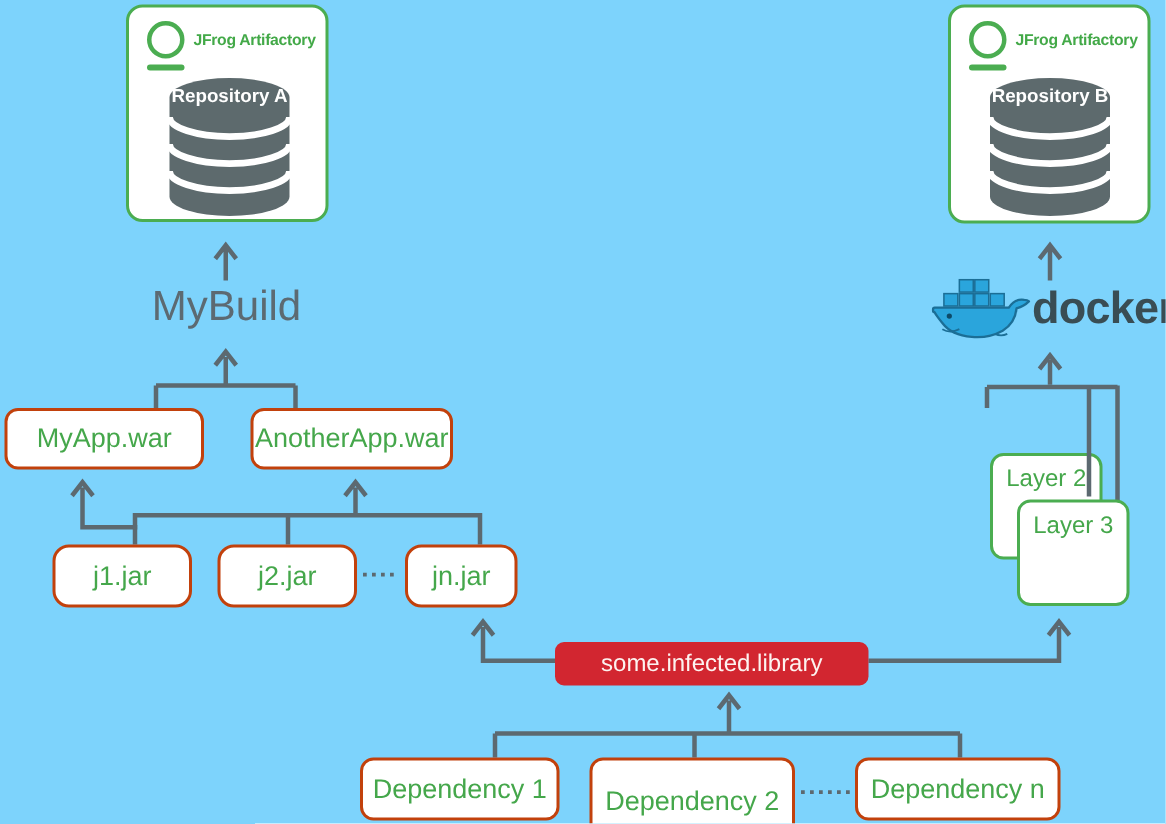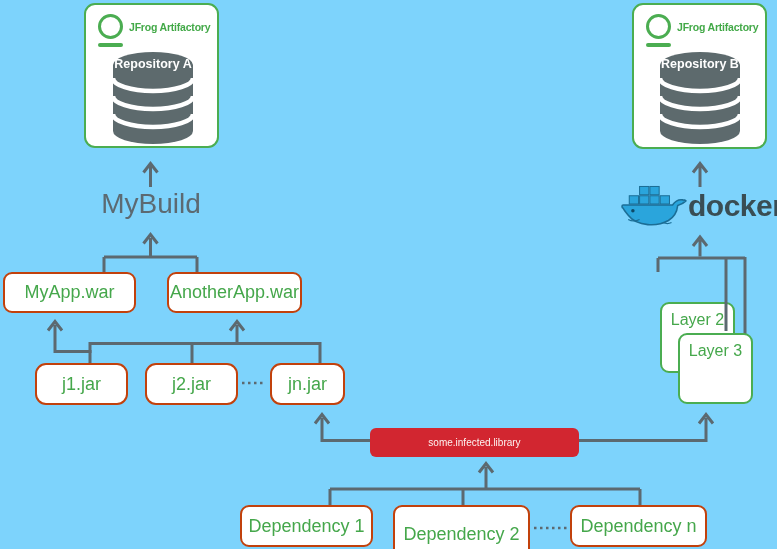--- a/index.html
+++ b/index.html
@@ -14,21 +14,21 @@
     color:#45a74b;font-size:18px;display:flex;align-items:center;justify-content:center;
     box-sizing:border-box;white-space:nowrap;
   }
   .layer-box{
     position:absolute;background:#fff;border:2px solid #4bad51;border-radius:9px;
     color:#45a74b;font-size:16px;box-sizing:border-box;text-align:center;padding-top:7px;
     width:75px;height:71px;
   }
   .red-box{
     position:absolute;left:370px;top:428px;width:209px;height:29px;border-radius:6px;
-    background:#d22630;color:#fdf3f0;font-size:10px;display:flex;align-items:center;
+    background:#d22630;color:#fdf3f0;font-size:16px;display:flex;align-items:center;
     justify-content:center;white-space:nowrap;
   }
   .repo-card{
     position:absolute;width:135px;border:2px solid #4bad51;border-radius:11px;
     background:#fff;box-sizing:border-box;
   }
   .jfrog-circle{
     position:absolute;left:12px;top:9px;width:19px;height:19px;border:3.5px solid #4bad51;
     border-radius:50%;box-sizing:content-box;
   }

